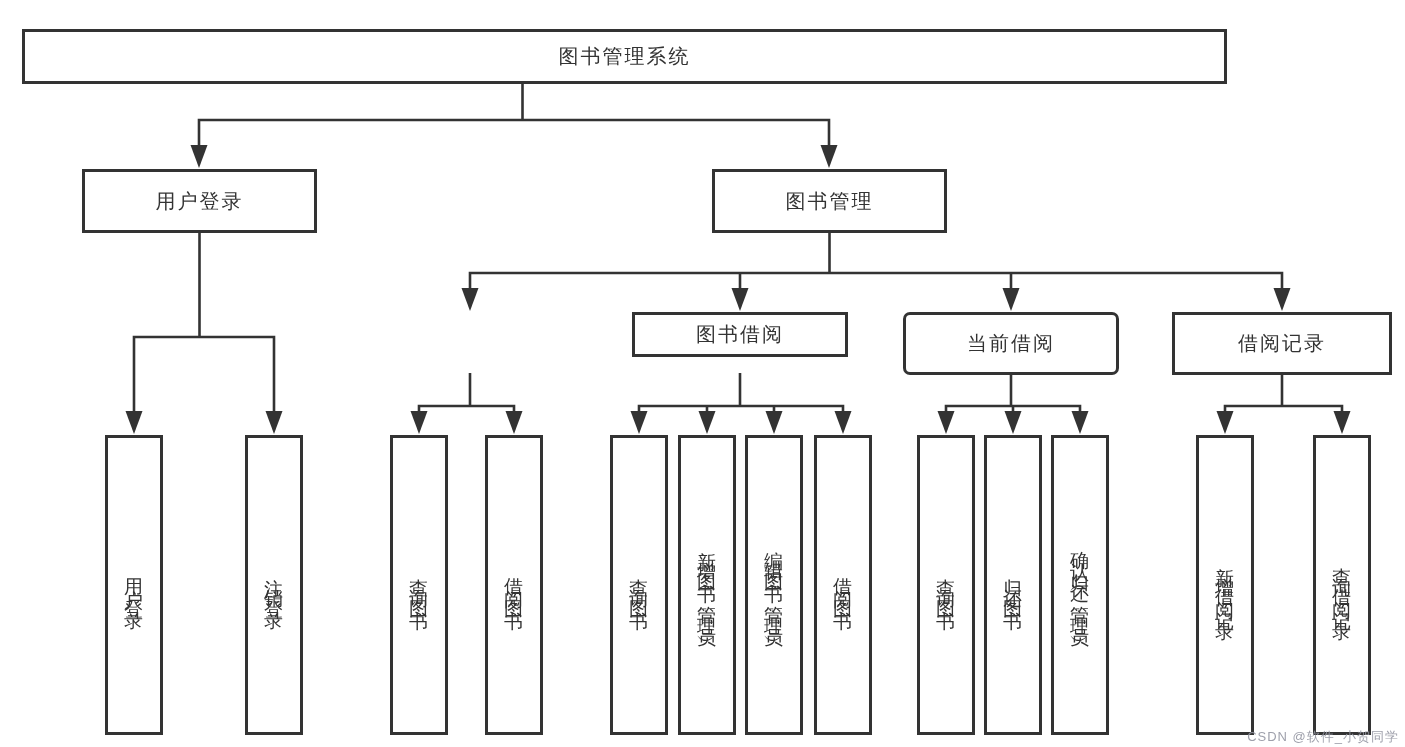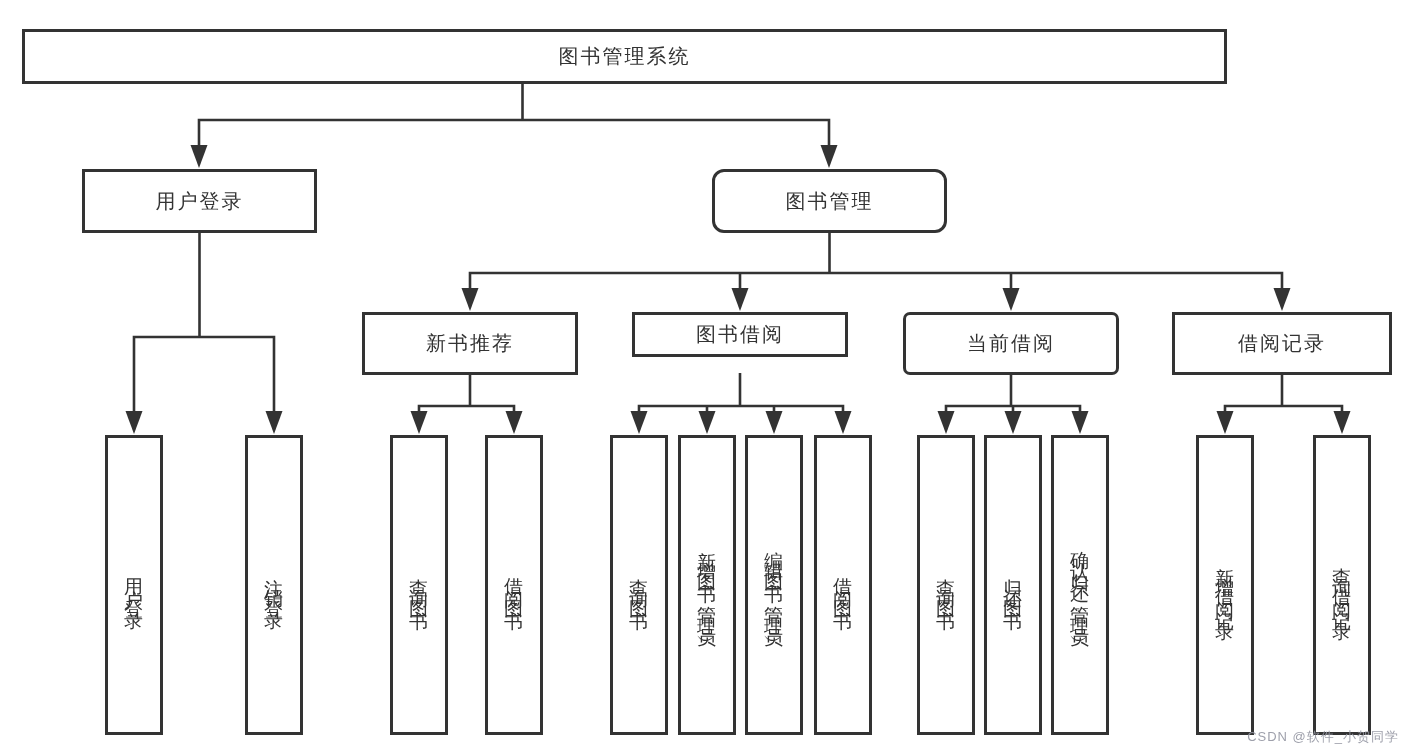--- a/index.html
+++ b/index.html
@@ -103,27 +103,24 @@
     </g>
   </svg>
 
   <div class="box hbox" style="left:22px; top:13px; width:1205px; height:55px;margin-top:16px;">
     <span class="label">图书管理系统</span>
   </div>
 
   <div class="box hbox" style="left:82px; top:169px; width:235px; height:64px;">
     <span class="label">用户登录</span>
   </div>
-  <div class="box hbox" style="left:712px; top:169px; width:235px; height:64px;border-radius:12px;">
+  <div class="box hbox" style="left:712px; top:169px; width:235px; height:64px;">
     <span class="label">图书管理</span>
   </div>
 
-  <div class="box hbox" style="left:362px; top:312px; width:216px; height:63px;">
-    <span class="label">新书推荐</span>
-  </div>
   <div class="box hbox" style="left:632px; top:312px; width:216px; height:45px;">
     <span class="label">图书借阅</span>
   </div>
   <div class="box hbox" style="left:903px; top:312px; width:216px; height:63px;border-radius:7px;">
     <span class="label">当前借阅</span>
   </div>
   <div class="box hbox" style="left:1172px; top:312px; width:220px; height:63px;align-items:center;">
     <span class="label">借阅记录</span>
   </div>
 

